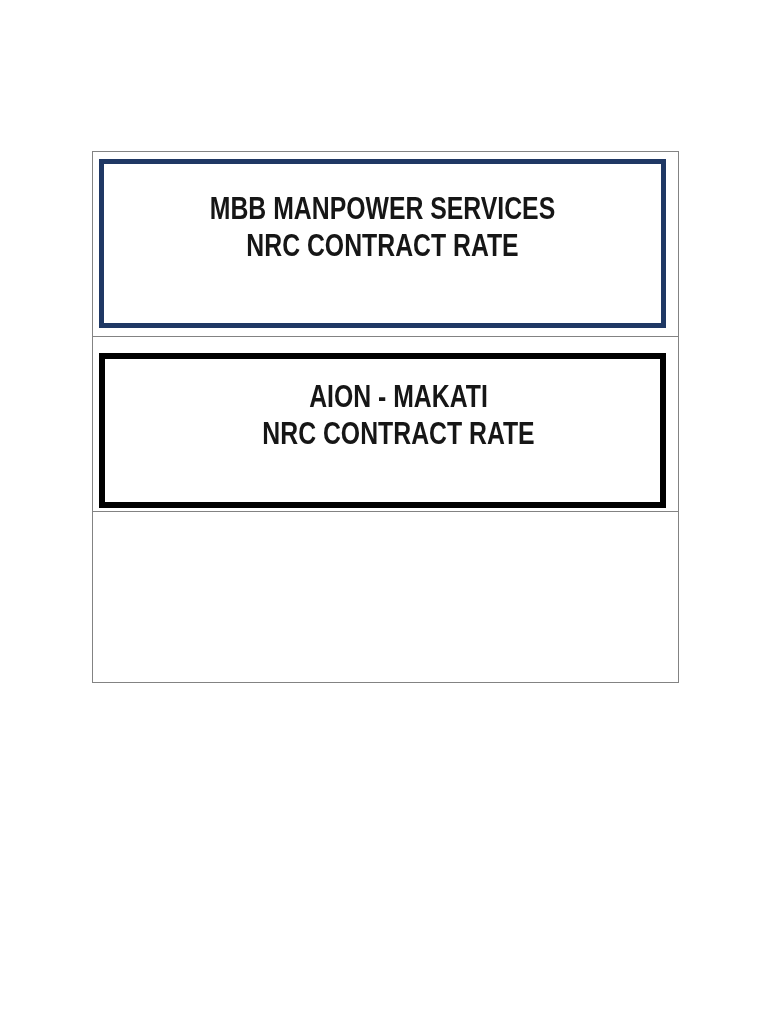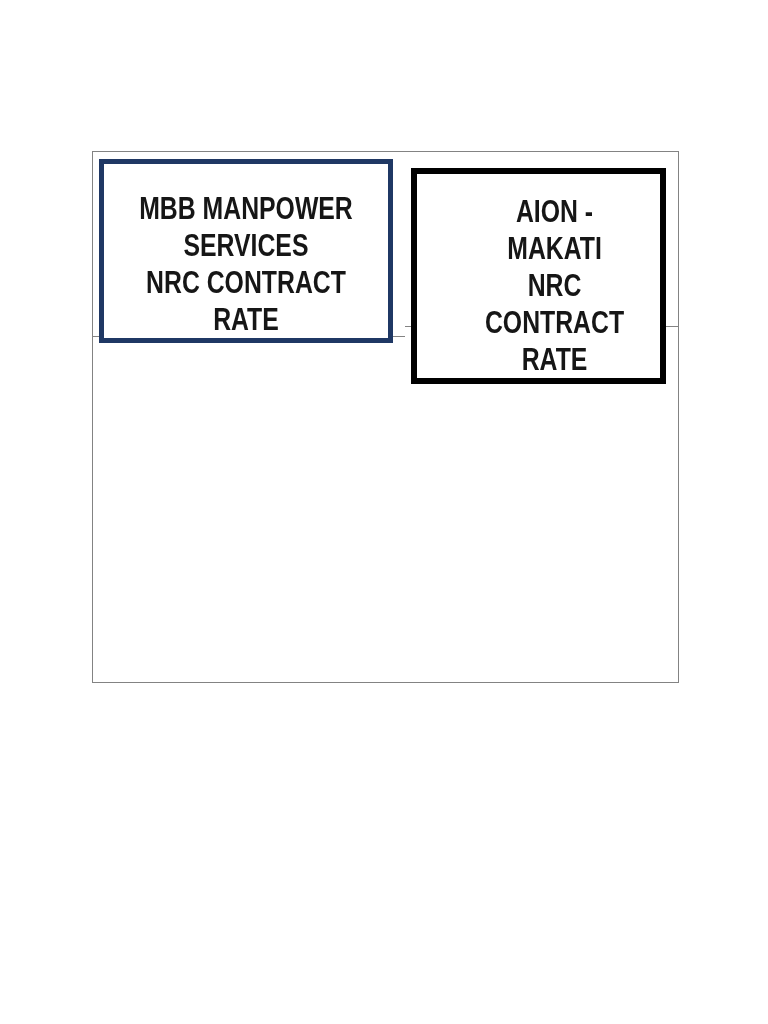--- a/index.html
+++ b/index.html
@@ -17,20 +17,21 @@
   }
   .rate-table {
     position: absolute;
     left: 92px;
     top: 151px;
     width: 587px;
     height: 532px;
     box-sizing: border-box;
     border: 1px solid #838383;
     display: flex;
+    flex-direction: column;
     background: #ffffff;
   }
   .row {
     box-sizing: border-box;
     display: flex;
     flex-direction: column;
   }
   .row-1 { height: 185px; border-bottom: 1px solid #838383; }
   .row-2 { height: 175px; border-bottom: 1px solid #838383; }
   .row-3 { height: 170px; }

